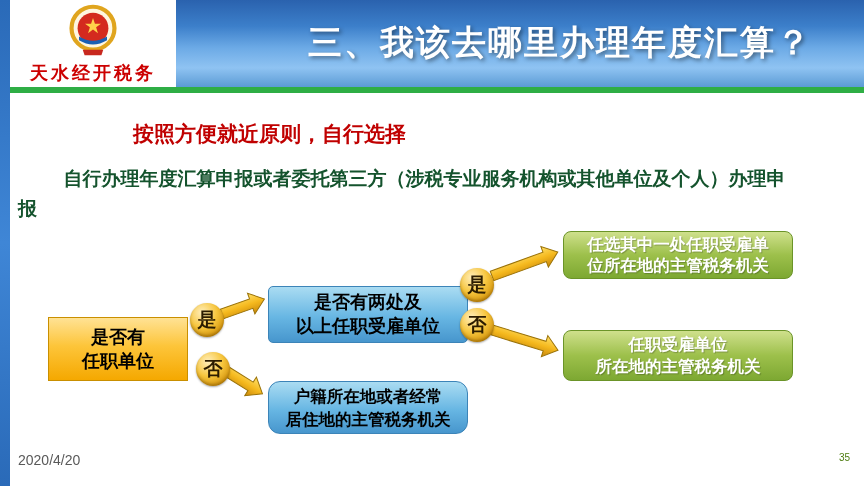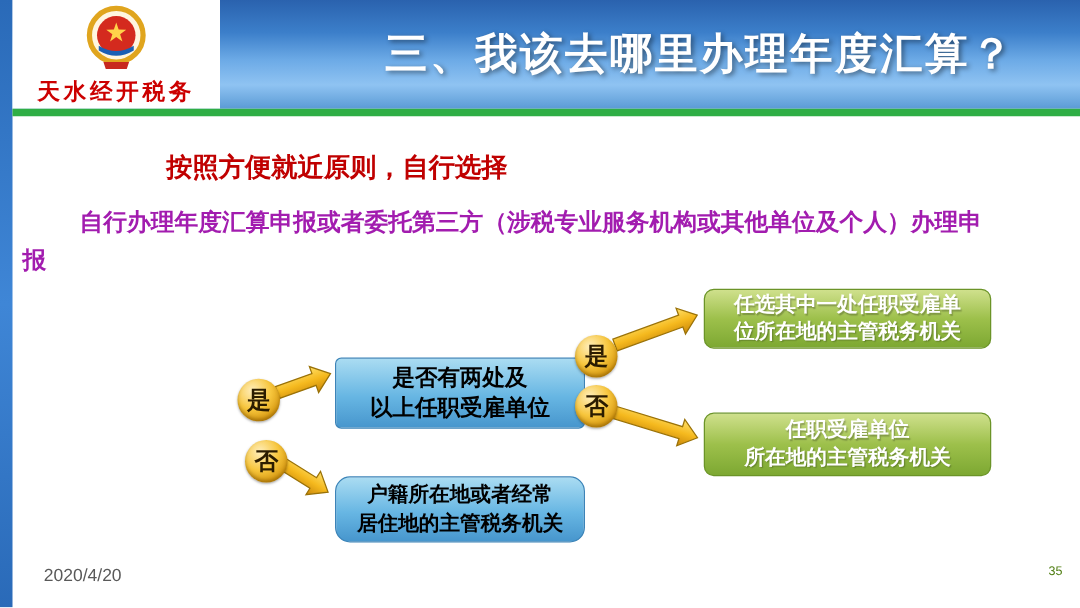--- a/index.html
+++ b/index.html
@@ -19,21 +19,21 @@
   .emblem{margin-top:3px;width:56px;height:56px;}
   .logo-text{font-family:Liberation Sans, sans-serif;color:#cc0000;font-size:18px;font-weight:bold;
     letter-spacing:3px;margin-top:2px;white-space:nowrap;}
 
   .title{position:absolute;left:176px;top:0;width:768px;height:86px;z-index:2;
     display:flex;align-items:center;justify-content:center;color:#ffffff;font-size:34px;font-weight:bold;
     letter-spacing:2px;text-shadow:2px 2px 4px rgba(0,0,0,.45);}
 
   .subtitle{position:absolute;left:85px;top:120px;font-size:21px;font-weight:bold;color:#c00000;margin-left:48px;}
 
-  .paragraph{position:absolute;left:18px;top:164px;width:832px;font-size:19px;font-weight:bold;color:#a21caf;
+  .paragraph{position:absolute;left:18px;top:164px;width:832px;font-size:19px;font-weight:bold;color:#14532d;
     line-height:1.6;white-space:pre-line;text-indent:2.4em;}
 
   .flow-box{position:absolute;display:flex;align-items:center;justify-content:center;text-align:center;
     font-weight:bold;white-space:pre-line;z-index:2;}
   .start-box{left:48px;top:317px;width:138px;height:62px;font-size:18px;line-height:1.35;color:#000;
     background:linear-gradient(180deg,#ffe294 0%,#fdc53a 45%,#f5a800 100%);border:1px solid #c98f00;}
   .middle-box{left:268px;top:286px;width:198px;height:55px;font-size:18px;line-height:1.3;color:#000;
     background:linear-gradient(180deg,#aadcf2 0%,#67b6e3 55%,#4796cd 100%);border:1px solid #3c84b8;border-radius:5px;}
   .household-box{left:268px;top:381px;width:198px;height:51px;font-size:16.5px;line-height:1.35;color:#000;
     background:linear-gradient(180deg,#aadcf2 0%,#67b6e3 55%,#4796cd 100%);border:1px solid #3c84b8;border-radius:12px;}
@@ -48,21 +48,21 @@
     display:flex;align-items:center;justify-content:center;font-size:19px;font-weight:bold;color:#2b1c00;
     background:radial-gradient(circle at 35% 28%, #ffeebb 0%, #f7c63d 45%, #d89a12 75%, #9c6d08 100%);
     box-shadow:0 1px 2px rgba(0,0,0,.35), inset 0 -2px 3px rgba(120,80,0,.5);}
   .s-yes1{left:190px;top:303px;}
   .s-no1{left:196px;top:352px;}
   .s-yes2{left:460px;top:268px;}
   .s-no2{left:460px;top:308px;}
 
   .arrows-layer{position:absolute;left:0;top:0;width:864px;height:486px;z-index:1;pointer-events:none;}
 
-  .footer-date{position:absolute;left:18px;top:452px;font-size:14px;color:#595959;margin-left:17px;}
+  .footer-date{position:absolute;left:18px;top:452px;font-size:14px;color:#595959;}
   .footer-page{position:absolute;right:14px;top:452px;font-size:10px;color:#4d7c0f;}
 </style>
 </head>
 <body>
 
 <div class="slide">
 
   <div class="left-strip"></div>
   <div class="header"></div>
   <div class="green-line"></div>
@@ -102,20 +102,22 @@
       </g>
       <g transform="translate(492,276) rotate(-20)">
         <path d="M0,-5 L56,-5 L56,-11 L70,0 L56,11 L56,5 L0,5 Z"></path>
       </g>
       <g transform="translate(492,330) rotate(17)">
         <path d="M0,-5 L55,-5 L55,-11 L69,0 L55,11 L55,5 L0,5 Z"></path>
       </g>
     </g>
   </svg>
 
+  <div class="flow-box start-box">是否有
+任职单位</div>
 
   <div class="sphere s-yes1">是</div>
   <div class="sphere s-no1">否</div>
 
   <div class="flow-box middle-box">是否有两处及
 以上任职受雇单位</div>
 
   <div class="sphere s-yes2">是</div>
   <div class="sphere s-no2">否</div>
 

